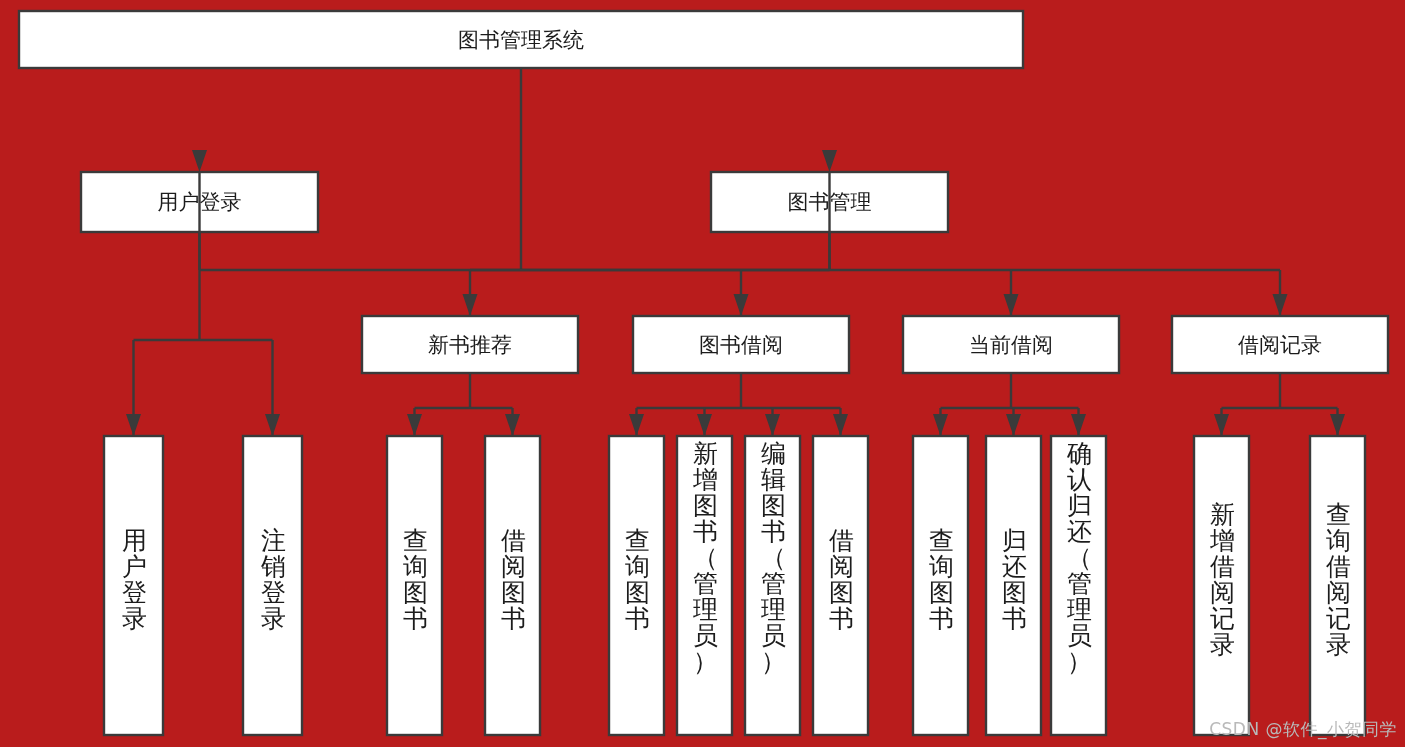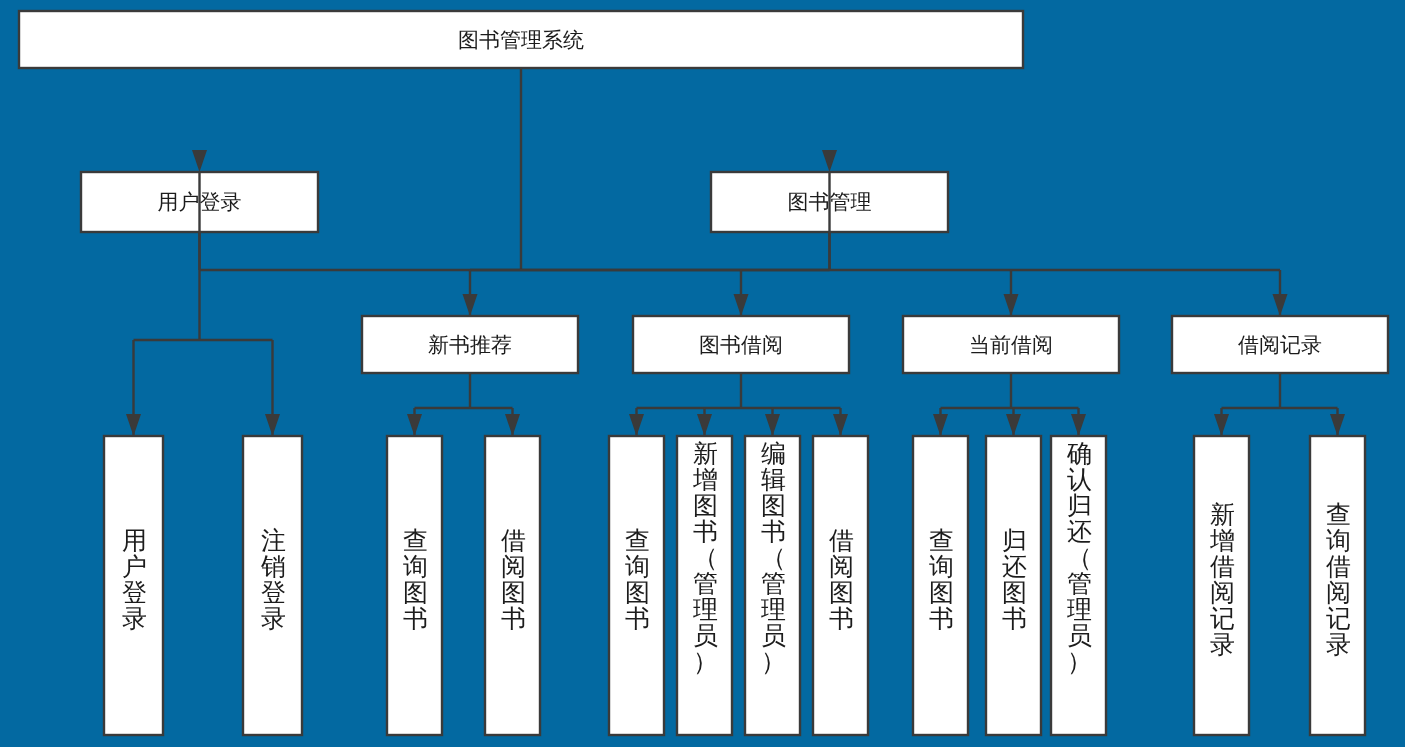--- a/index.html
+++ b/index.html
@@ -10,21 +10,21 @@
   body {
     width: 1405px;
     height: 747px;
     font-family: "DejaVu Sans", "Liberation Sans", sans-serif;
     overflow: hidden;
   }
   #diagram-root {
     position: relative;
     width: 1405px;
     height: 747px;
-    background: #0369a1;
+    background: #b91c1c;
   }
   svg#tree-canvas {
     position: absolute;
     left: 0;
     top: 0;
     width: 1405px;
     height: 747px;
     display: block;
   }
   .node-box {
@@ -200,13 +200,14 @@
         <rect x="1310" y="436" width="55" height="299" class="node-box"></rect>
         <text x="1338.5" y="522.5" class="leaf-label"><tspan x="1338.5" dy="0">查</tspan><tspan x="1338.5" dy="26">询</tspan><tspan x="1338.5" dy="26">借</tspan><tspan x="1338.5" dy="26">阅</tspan><tspan x="1338.5" dy="26">记</tspan><tspan x="1338.5" dy="26">录</tspan></text>
       </g>
       <line x1="1280" y1="373" x2="1280" y2="408" class="connector"></line>
       <line x1="1221.5" y1="408" x2="1337.5" y2="408" class="connector"></line>
       <line x1="1221.5" y1="408" x2="1221.5" y2="436" class="connector"></line>
       <polygon points="1214,414 1229,414 1221.5,436" class="arrow-head"></polygon>
       <line x1="1337.5" y1="408" x2="1337.5" y2="436" class="connector"></line>
       <polygon points="1330,414 1345,414 1337.5,436" class="arrow-head"></polygon>
     </svg>
+  <div class="watermark">CSDN @软件_小贺同学</div>
 </div>
 
 </body></html>

